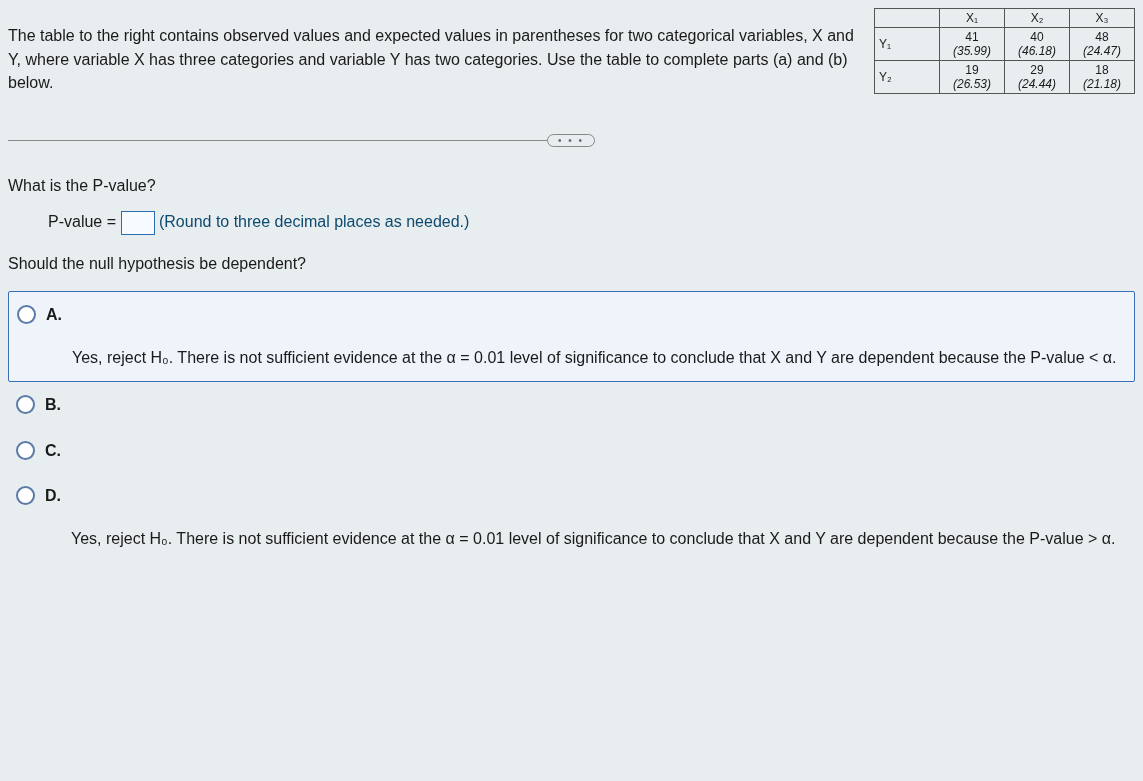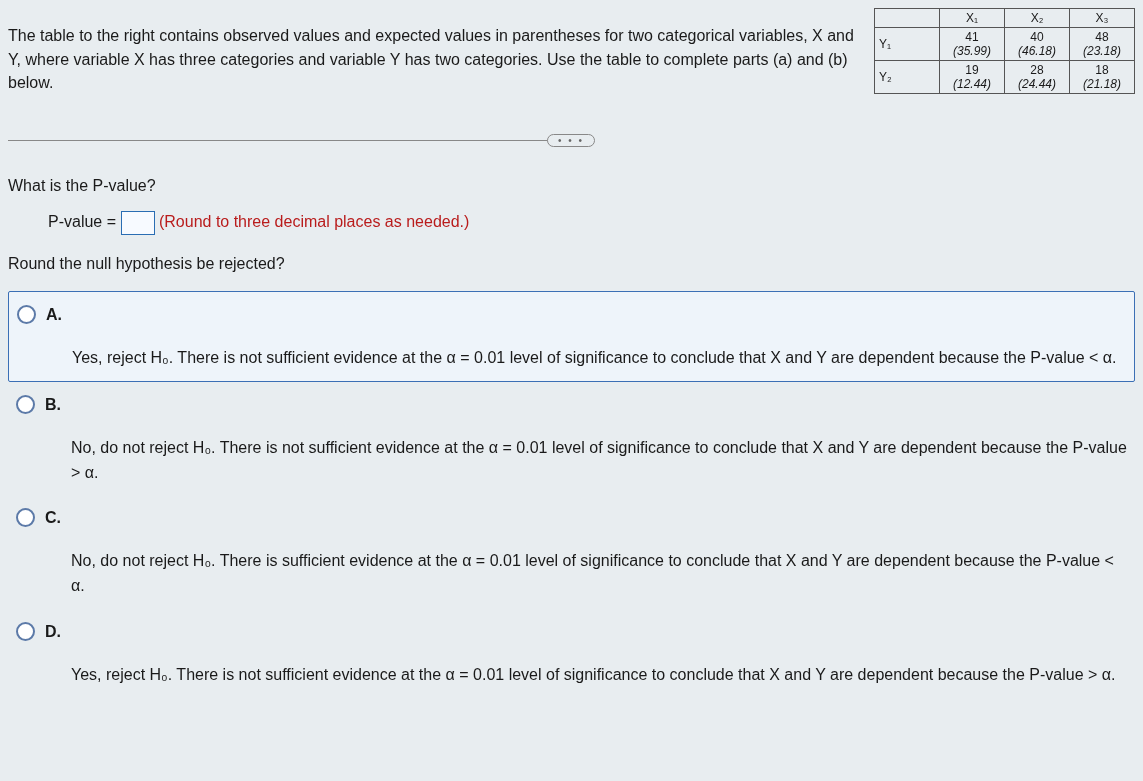--- a/index.html
+++ b/index.html
@@ -65,21 +65,21 @@
   .pvalue-line {
     margin: 16px 0 20px 40px;
   }
   .pvalue-input {
     width: 28px;
     height: 20px;
     border: 1px solid #2a6db3;
     background: #f7faff;
     vertical-align: middle;
   }
-  .hint { color: #b91c1c; }
+  .hint { color: #0c4a6e; }
   .choices {
     margin-top: 6px;
   }
   .choice {
     display: flex;
     align-items: flex-start;
     gap: 10px;
     padding: 10px 8px;
     line-height: 1.55;
   }
@@ -126,31 +126,31 @@
       <td>
         <span class="obs">41</span>
         <span class="exp">(35.99)</span>
       </td>
       <td>
         <span class="obs">40</span>
         <span class="exp">(46.18)</span>
       </td>
       <td>
         <span class="obs">48</span>
-        <span class="exp">(23.18)</span>
+        <span class="exp">(24.47)</span>
       </td>
     </tr>
     <tr>
       <td style="text-align:left;">Y₂</td>
       <td>
         <span class="obs">19</span>
-        <span class="exp">(12.44)</span>
+        <span class="exp">(26.53)</span>
       </td>
       <td>
-        <span class="obs">28</span>
+        <span class="obs">29</span>
         <span class="exp">(24.44)</span>
       </td>
       <td>
         <span class="obs">18</span>
         <span class="exp">(21.18)</span>
       </td>
     </tr>
   </tbody>
     </table>
 </div>
@@ -164,37 +164,35 @@
 <div class="question-block">
   <div>What is the P-value?</div>
   <div class="pvalue-line">
     <span>P-value =</span>
     <input class="pvalue-input" type="text" style="">
     <span class="hint">(Round to three decimal places as needed.)</span>
   </div>
 </div>
 
 <div class="question-block">
-  <div>Round the null hypothesis be rejected?</div>
+  <div>Should the null hypothesis be dependent?</div>
 </div>
 
 <div class="choices">
   <div class="choice selected">
     <div class="radio"></div>
     <div class="choice-label">A.</div>
     <div class="choice-text">Yes, reject H₀. There is not sufficient evidence at the α = 0.01 level of significance to conclude that X and Y are dependent because the P-value &lt; α.</div>
   </div>
   <div class="choice">
     <div class="radio"></div>
     <div class="choice-label">B.</div>
-    <div class="choice-text">No, do not reject H₀. There is not sufficient evidence at the α = 0.01 level of significance to conclude that X and Y are dependent because the P-value &gt; α.</div>
   </div>
   <div class="choice">
     <div class="radio"></div>
     <div class="choice-label">C.</div>
-    <div class="choice-text">No, do not reject H₀. There is sufficient evidence at the α = 0.01 level of significance to conclude that X and Y are dependent because the P-value &lt; α.</div>
   </div>
   <div class="choice">
     <div class="radio"></div>
     <div class="choice-label">D.</div>
     <div class="choice-text">Yes, reject H₀. There is not sufficient evidence at the α = 0.01 level of significance to conclude that X and Y are dependent because the P-value &gt; α.</div>
   </div>
 </div>
 
 </body></html>

